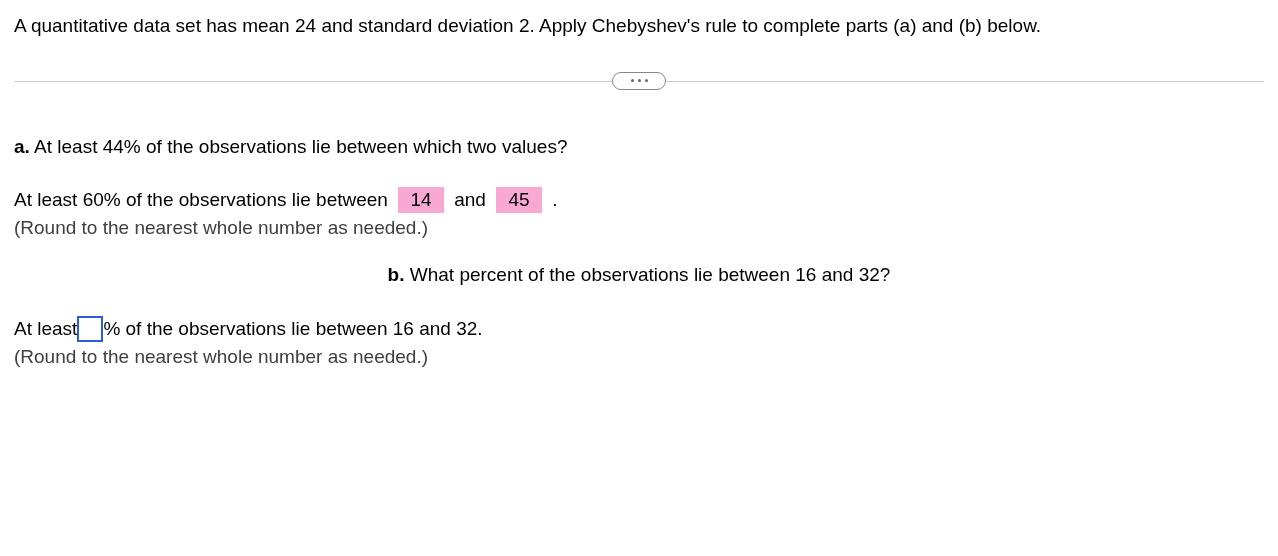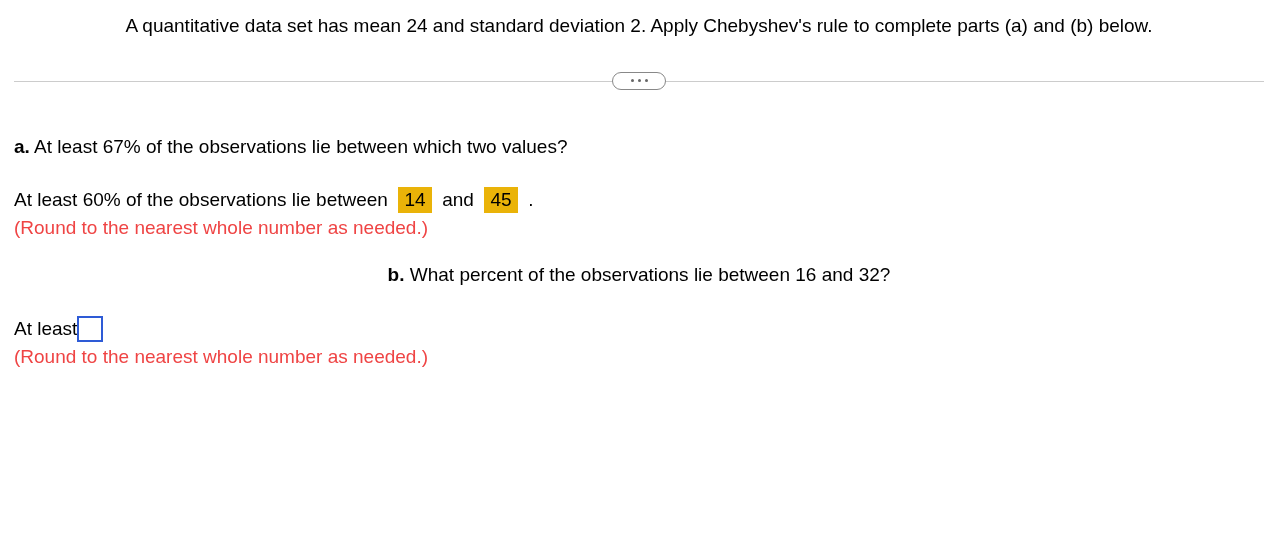--- a/index.html
+++ b/index.html
@@ -11,21 +11,20 @@
       font-family: Arial, Helvetica, sans-serif;
       font-size: 19px;
       color: #000;
       padding: 12px 14px;
       width: 1278px;
       background: #fff;
     }
     .prompt {
       line-height: 1.5;
       margin-bottom: 30px;
-      text-align: center;
     }
     .divider-wrap {
       position: relative;
       margin: 30px 0 42px 0;
       height: 20px;
     }
     .divider-line {
       position: absolute;
       top: 50%;
       left: 0;
@@ -61,26 +60,26 @@
     .part-label {
       font-weight: bold;
     }
     .question-a {
       margin-bottom: 26px;
     }
     .answer-line {
       margin-bottom: 4px;
     }
     .filled-value {
-      background: #eab308;
-      padding: 2px 6px;
+      background: #f9a8d4;
+      padding: 2px 12px;
       display: inline-block;
     }
     .instruction {
-      color: #ef4444;
+      color: #404040;
       margin-bottom: 22px;
     }
     .question-b {
       margin-bottom: 26px;
       text-align: center;
     }
     .answer-b-line {
       display: flex;
       flex-wrap: wrap;
       align-items: center;
@@ -105,36 +104,37 @@
   <div class="divider-line"></div>
   <div class="divider-pill">
     <span></span>
     <span></span>
     <span></span>
   </div>
 </div>
 
 <div class="part question-a">
   <span class="part-label">a.</span>
-  <span>At least 67% of the observations lie between which two values?</span>
+  <span>At least 44% of the observations lie between which two values?</span>
 </div>
 
 <div class="answer-line">
   <span>At least 60% of the observations lie between</span>
   &nbsp;<span class="filled-value">14</span>&nbsp;
   <span>and</span>
   &nbsp;<span class="filled-value">45</span>&nbsp;
   <span>.</span>
 </div>
 
 <div class="instruction">(Round to the nearest whole number as needed.)</div>
 
 <div class="part question-b">
   <span class="part-label">b.</span>
   <span>What percent of the observations lie between 16 and 32?</span>
 </div>
 
 <div class="answer-b-line">
   <span>At least</span>
   <input type="text" class="input-box" style="">
+  <span>% of the observations lie between 16 and 32.</span>
 </div>
 
 <div class="instruction">(Round to the nearest whole number as needed.)</div>
 
 </body></html>

